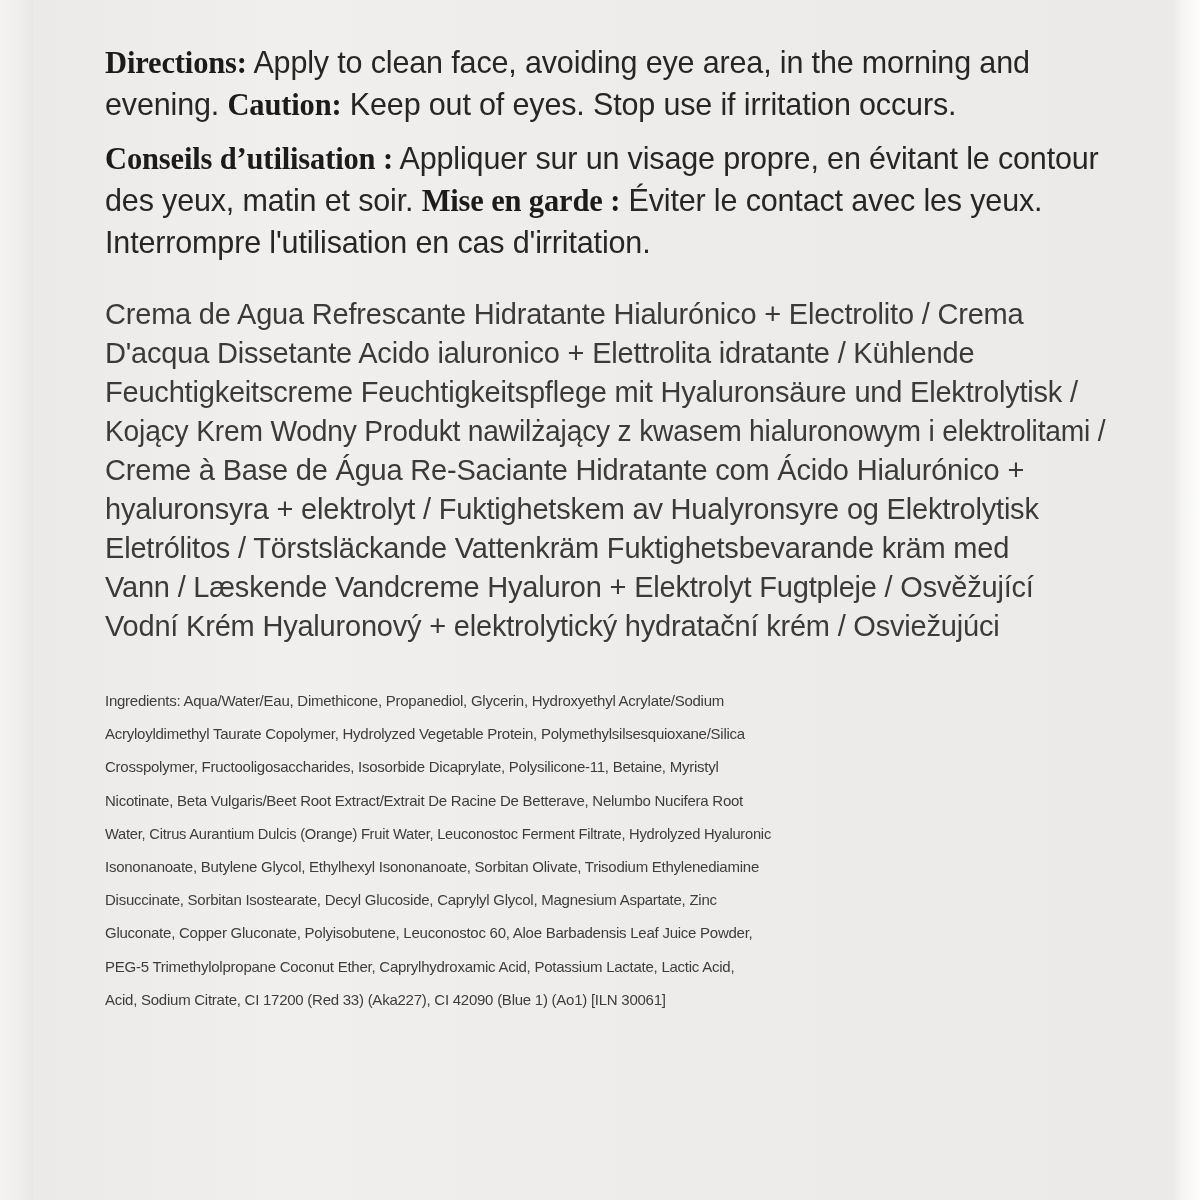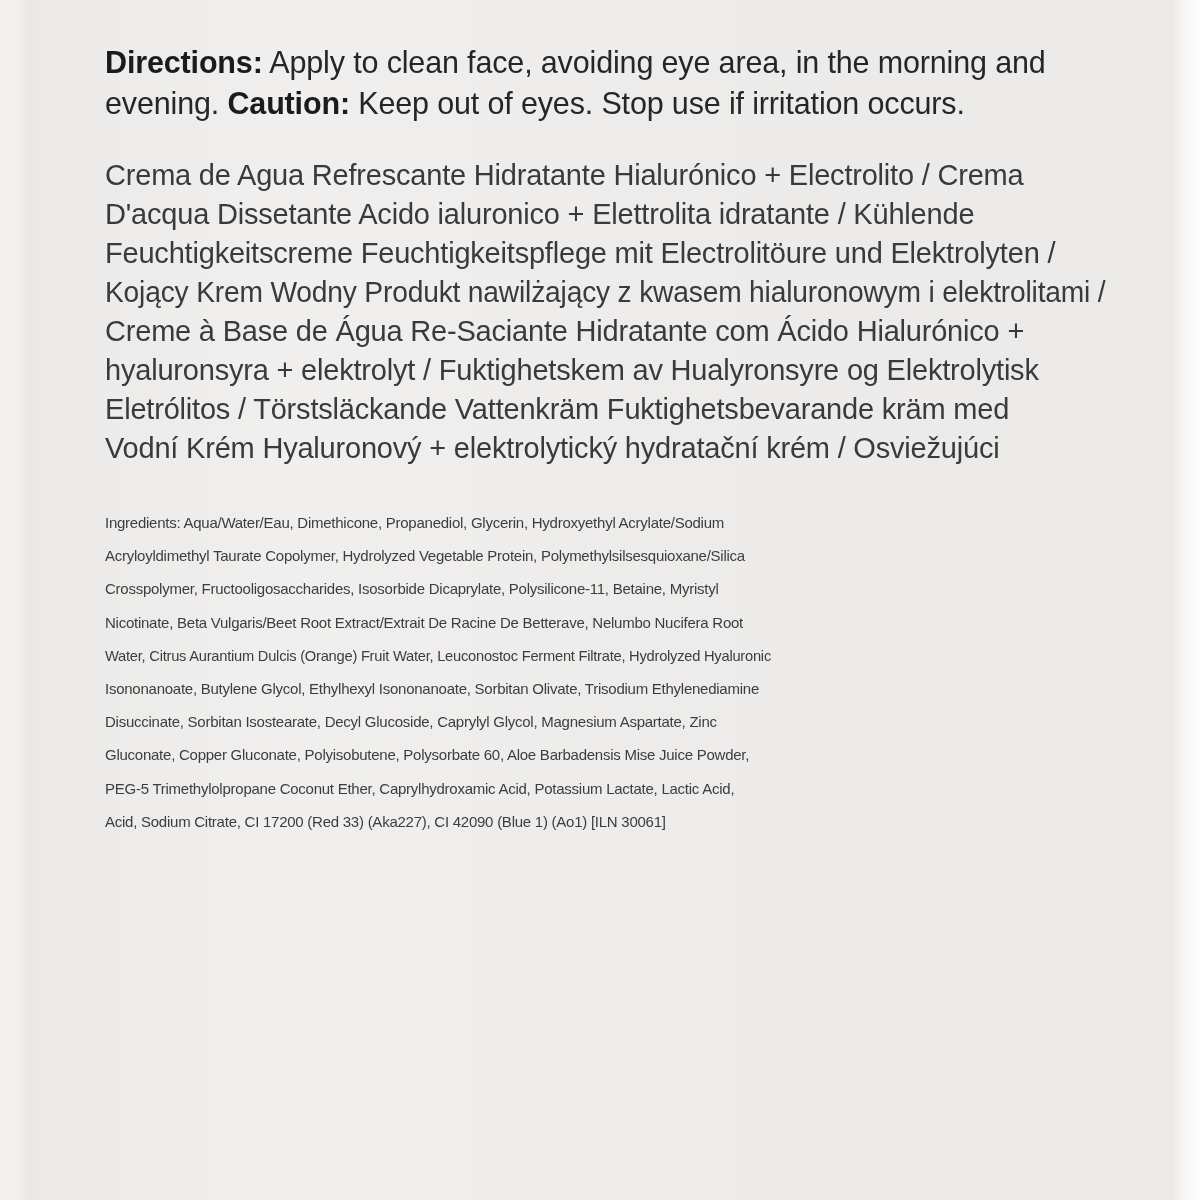--- a/index.html
+++ b/index.html
@@ -72,20 +72,21 @@
     color: #262626;
     margin: 0;
   }
   .directions-block p {
     margin: 0;
   }
   .para-en { margin-bottom: 12px !important; }
   .lead {
     font-weight: bold;
     color: #1b1b1b;
+    font-family: Liberation Serif, serif;
   }
 
   
   .names-block {
     margin-top: 32px;
     font-size: 29px;
     line-height: 39px;
     letter-spacing: -0.2px;
     color: #3a3a3a;
   }
@@ -110,40 +111,42 @@
 
   <div class="edge-left"></div>
   <div class="edge-right"></div>
   <div class="sheen"></div>
 
   <div class="content">
 
     <div class="directions-block">
       <p class="para-en"><span class="lead">Directions:</span><span> Apply to clean face, avoiding eye area, in the morning and evening. </span><span class="lead">Caution:</span><span> Keep out of eyes. Stop use if irritation occurs.</span></p>
 
+      <p><span class="lead">Conseils d’utilisation :</span><span> Appliquer sur un visage propre, en évitant le contour des yeux, matin et soir. </span><span class="lead">Mise en garde :</span><span> Éviter le contact avec les yeux. Interrompre l'utilisation en cas d'irritation.</span></p>
     </div>
 
     <div class="names-block">
       <p class="nowrap-line">Crema de Agua Refrescante Hidratante Hialurónico + Electrolito / Crema</p>
       <p class="nowrap-line">D'acqua Dissetante Acido ialuronico + Elettrolita idratante / Kühlende</p>
-      <p class="nowrap-line">Feuchtigkeitscreme Feuchtigkeitspflege mit Electrolitöure und Elektrolyten /</p>
+      <p class="nowrap-line">Feuchtigkeitscreme Feuchtigkeitspflege mit Hyaluronsäure und Elektrolytisk /</p>
       <p class="nowrap-line" style="display: inline-block; transform-origin: left center; transform: scaleX(0.972763);">Kojący Krem Wodny Produkt nawilżający z kwasem hialuronowym i elektrolitami /</p>
       <p class="nowrap-line">Creme à Base de Água Re-Saciante Hidratante com Ácido Hialurónico +</p>
       <p class="nowrap-line">hyaluronsyra + elektrolyt / Fuktighetskem av Hualyronsyre og Elektrolytisk</p>
       <p class="nowrap-line">Eletrólitos / Törstsläckande Vattenkräm Fuktighetsbevarande kräm med</p>
+      <p class="nowrap-line">Vann / Læskende Vandcreme Hyaluron + Elektrolyt Fugtpleje / Osvěžující</p>
       <p class="nowrap-line">Vodní Krém Hyaluronový + elektrolytický hydratační krém / Osviežujúci</p>
     </div>
 
     <div class="ingredients-block">
       <p class="nowrap-line">Ingredients: Aqua/Water/Eau, Dimethicone, Propanediol, Glycerin, Hydroxyethyl Acrylate/Sodium</p>
       <p class="nowrap-line">Acryloyldimethyl Taurate Copolymer, Hydrolyzed Vegetable Protein, Polymethylsilsesquioxane/Silica</p>
       <p class="nowrap-line">Crosspolymer, Fructooligosaccharides, Isosorbide Dicaprylate, Polysilicone-11, Betaine, Myristyl</p>
       <p class="nowrap-line">Nicotinate, Beta Vulgaris/Beet Root Extract/Extrait De Racine De Betterave, Nelumbo Nucifera Root</p>
       <p class="nowrap-line" style="display: inline-block; transform-origin: left center; transform: scaleX(0.979671);">Water, Citrus Aurantium Dulcis (Orange) Fruit Water, Leuconostoc Ferment Filtrate, Hydrolyzed Hyaluronic</p>
       <p class="nowrap-line">Isononanoate, Butylene Glycol, Ethylhexyl Isononanoate, Sorbitan Olivate, Trisodium Ethylenediamine</p>
       <p class="nowrap-line">Disuccinate, Sorbitan Isostearate, Decyl Glucoside, Caprylyl Glycol, Magnesium Aspartate, Zinc</p>
-      <p class="nowrap-line">Gluconate, Copper Gluconate, Polyisobutene, Polysorbate 60, Aloe Barbadensis Mise Juice Powder,</p>
+      <p class="nowrap-line">Gluconate, Copper Gluconate, Polyisobutene, Leuconostoc 60, Aloe Barbadensis Leaf Juice Powder,</p>
       <p class="nowrap-line">PEG-5 Trimethylolpropane Coconut Ether, Caprylhydroxamic Acid, Potassium Lactate, Lactic Acid,</p>
       <p class="nowrap-line">Acid, Sodium Citrate, CI 17200 (Red 33) (Aka227), CI 42090 (Blue 1) (Ao1) [ILN 30061]</p>
     </div>
 
   </div>
 </div>
 
 </body></html>

